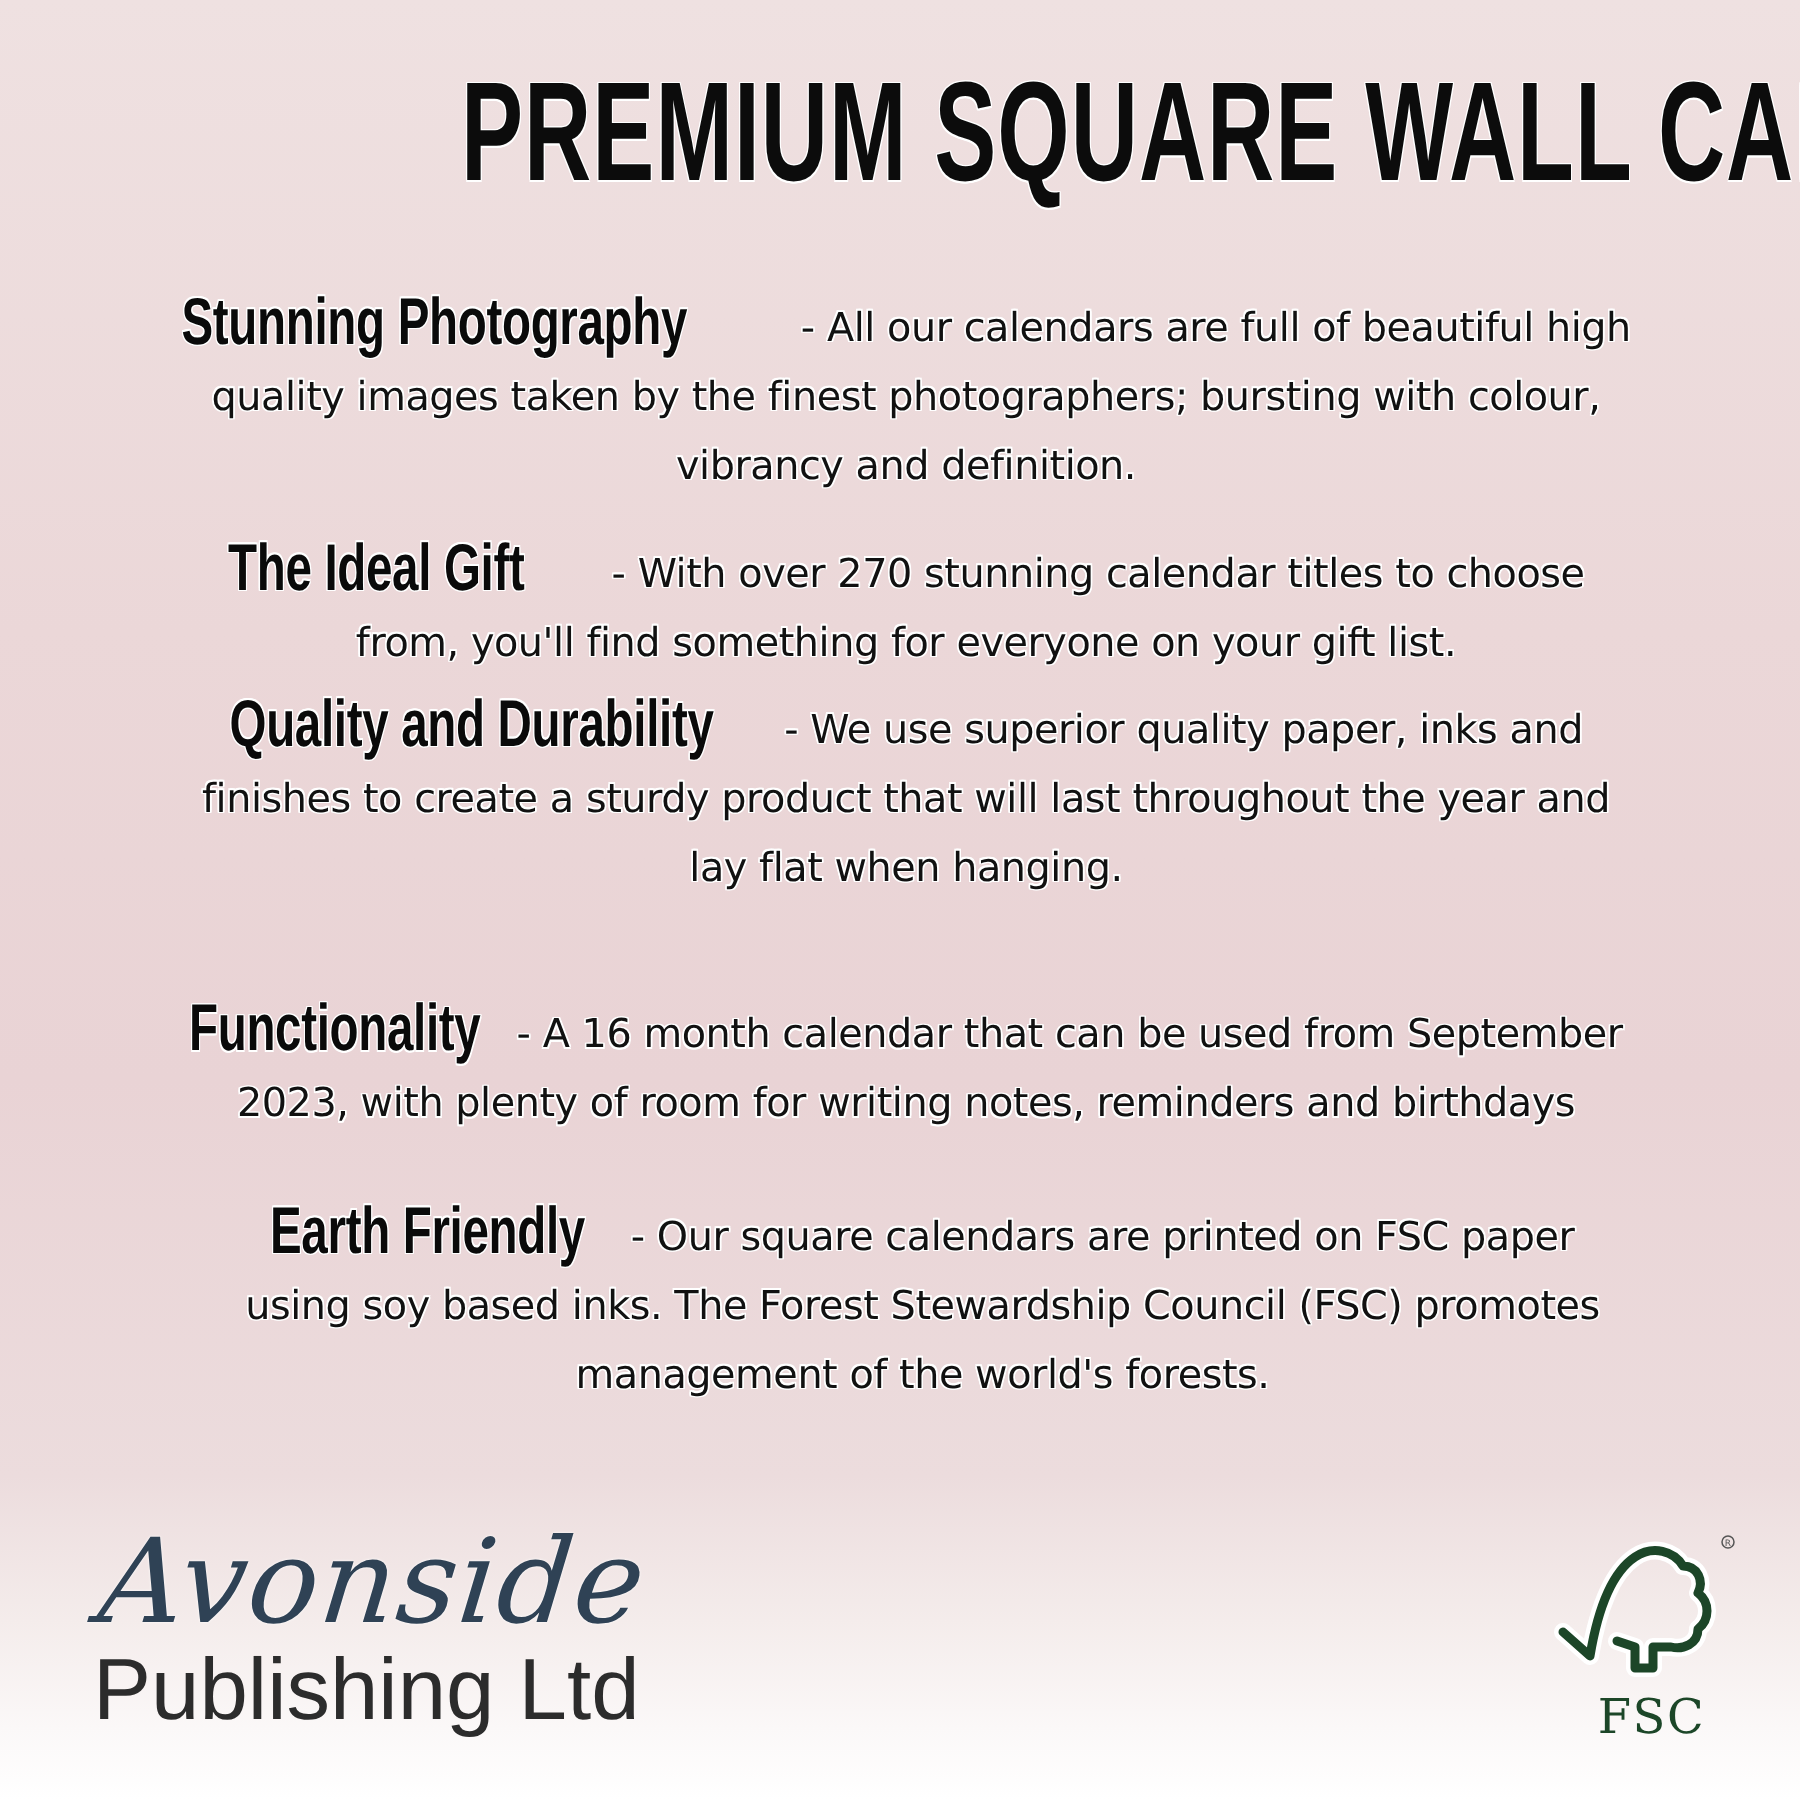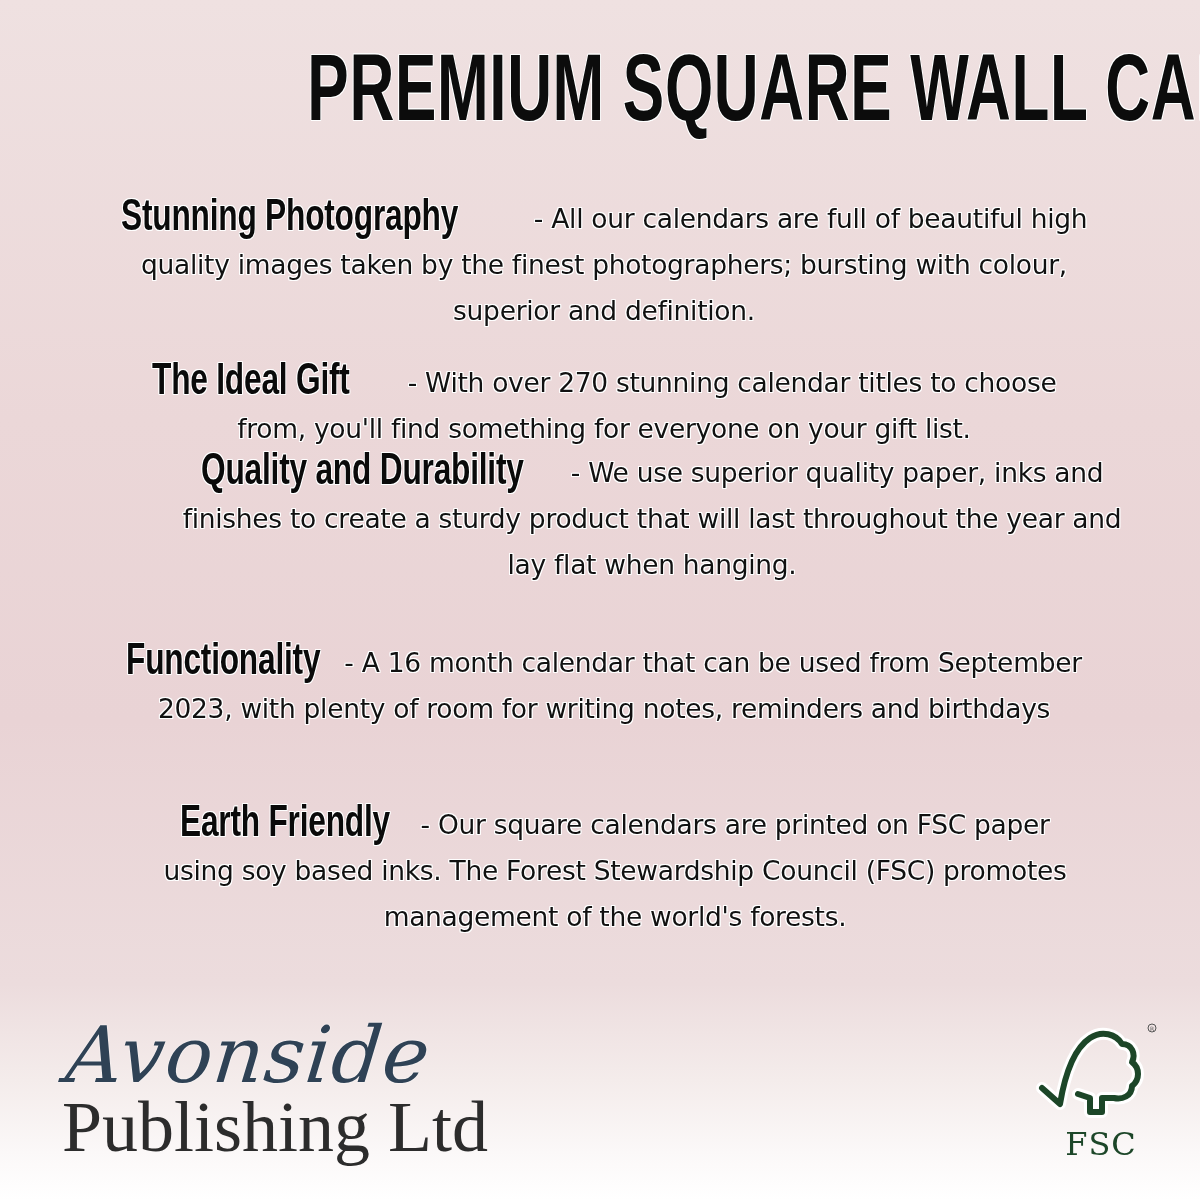--- a/index.html
+++ b/index.html
@@ -88,22 +88,22 @@
       line-height: 90px;
       color: #2f4255;
       letter-spacing: 1px;
       font-weight: normal;
       transform: skewX(-6deg);
       transform-origin: left bottom;
       display: block;
       text-shadow: 0 0 2px #fff;
     }
     .logo-sub {
-      font-family: Liberation Serif, serif;
-      font-size: 72px;
+      font-family: Liberation Sans, sans-serif;
+      font-size: 58px;
       line-height: 62px;
       color: #2c2c2c;
       display: block;
       margin-top: -4px;
       letter-spacing: 0px;
     }
     .fsc {
       position: absolute;
       left: 1028px;
       top: 1020px;
@@ -130,43 +130,43 @@
   <span class="halo">PREMIUM SQUARE WALL CALENDARS</span>
 </div>
 
 <div class="section halo" style="top:192px;">
   <span class="line">
     <span class="heading-wrap" style="width:405px;">
       <span class="heading">Stunning Photography</span>
     </span><span> - </span><span>All our calendars are full of beautiful high</span>
   </span>
   <span class="line">quality images taken by the finest photographers; bursting with colour,</span>
-  <span class="line">superior and definition.</span>
+  <span class="line">vibrancy and definition.</span>
 </div>
 
 <div class="section halo" style="top:356px;">
   <span class="line">
     <span class="heading-wrap" style="width:248px;text-decoration:underline;">
       <span class="heading">The Ideal Gift</span>
     </span><span> - </span><span>With over 270 stunning calendar titles to choose</span>
   </span>
   <span class="line">from, you'll find something for everyone on your gift list.</span>
 </div>
 
-<div class="section halo" style="top:446px;margin-left:48px;">
+<div class="section halo" style="top:460px;">
   <span class="line">
     <span class="heading-wrap" style="width:362px;">
       <span class="heading">Quality and Durability</span>
     </span><span> - </span><span>We use superior quality paper, inks and</span>
   </span>
   <span class="line">finishes to create a sturdy product that will last throughout the year and</span>
   <span class="line">lay flat when hanging.</span>
 </div>
 
-<div class="section halo" style="top:636px;">
+<div class="section halo" style="top:663px;">
   <span class="line">
     <span class="heading-wrap" style="width:210px;">
       <span class="heading">Functionality</span>
     </span><span> - </span><span>A 16 month calendar that can be used from September</span>
   </span>
   <span class="line">2023, with plenty of room for writing notes, reminders and birthdays</span>
 </div>
 
 <div class="section halo" style="top:798px;margin-left:11px;">
   <span class="line">

